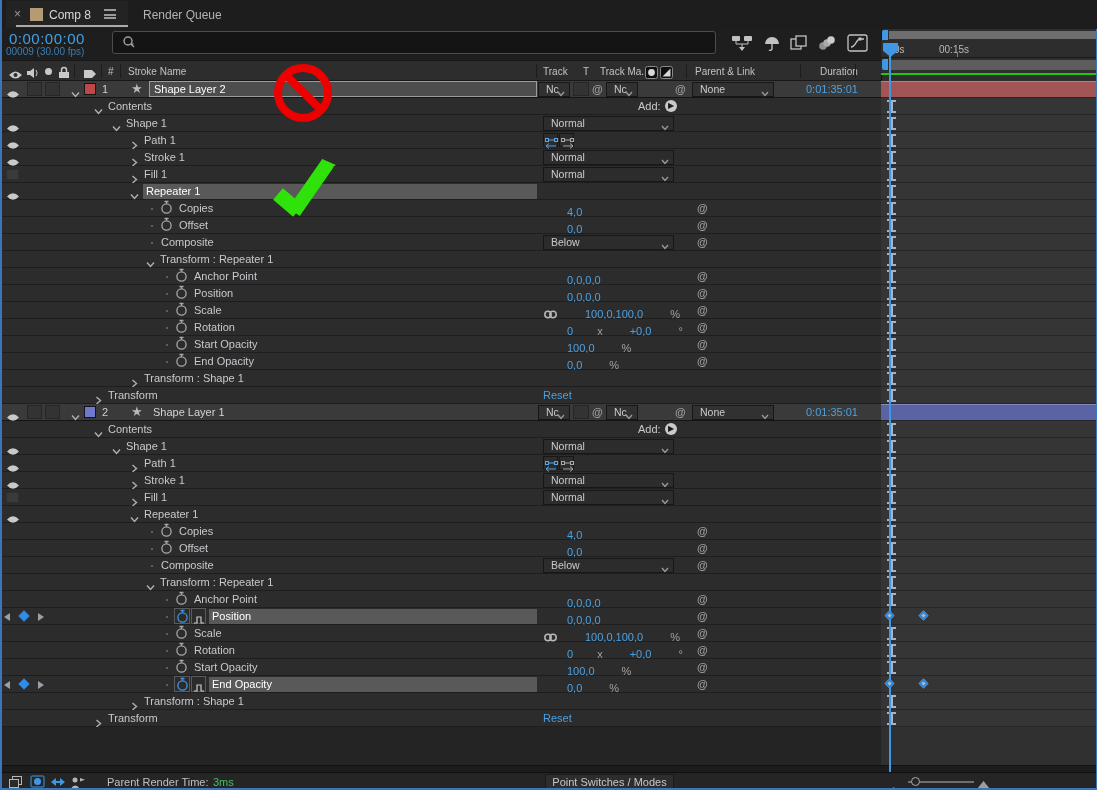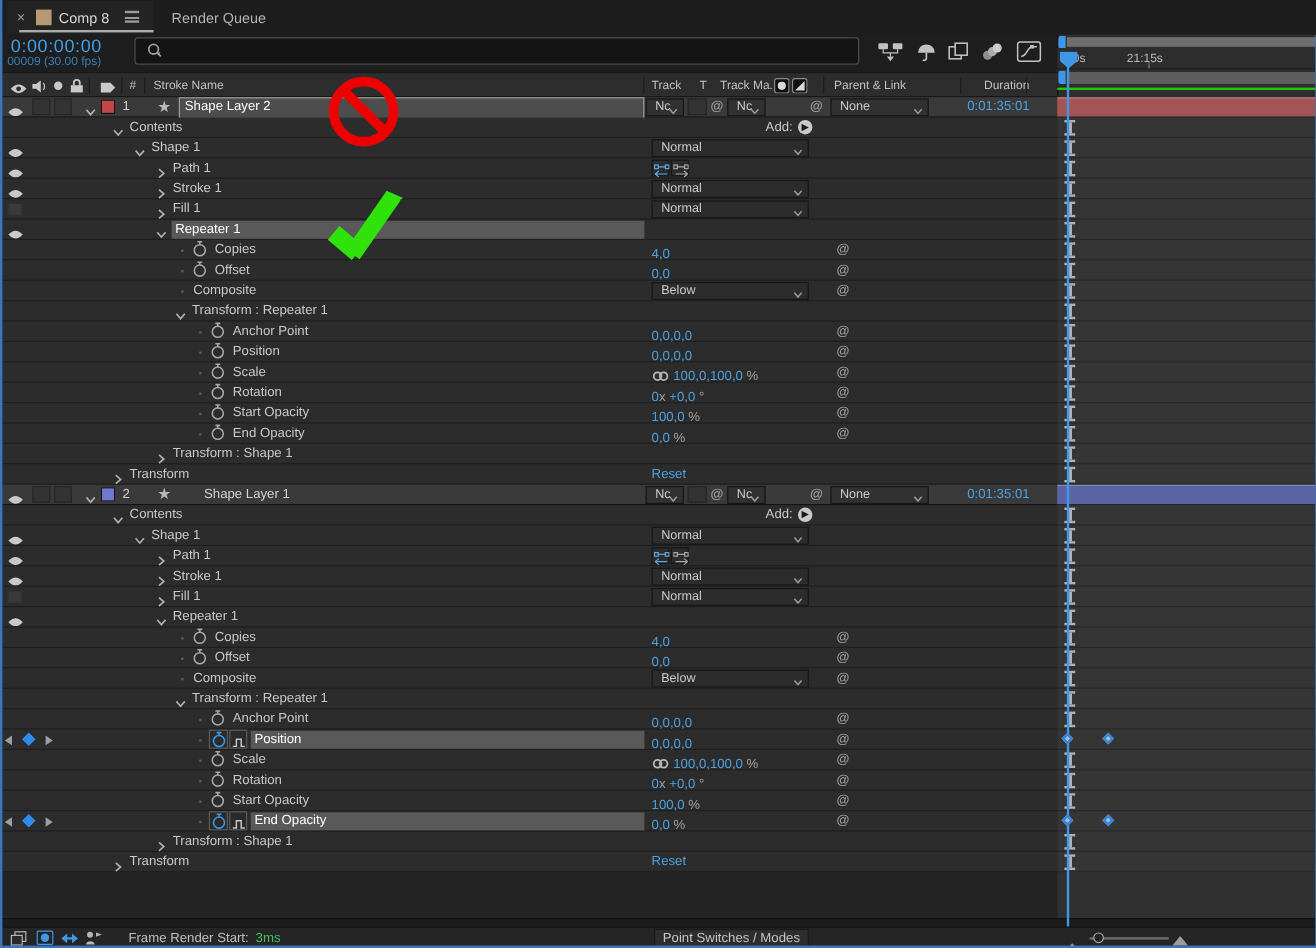--- a/index.html
+++ b/index.html
@@ -22,25 +22,25 @@
 .vdiv { position:absolute; top:3px; width:1px; height:14px; background:#1c1c1c; }
 
 #rows { position:absolute; left:0; top:81px; width:881px; }
 .lrow { position:relative; height:17px; background:#2c2c2c; border-bottom:1px solid #1e1e1e; }
 .lrow.layer { background:#3a3a3a; border-bottom:1px solid #141414; }
 .lrow .abs { position:absolute; }
 .dd { position:absolute; top:1px; height:15px; background:#2c2c2c; border:1px solid #171717; color:#cbcbcb; font-size:10.5px; line-height:13px; padding-left:7px; }
 .dd .chev { position:absolute; right:4px; top:4px; }
 .lrow.layer .dd { background:#313131; }
 .sel-hl { position:absolute; top:1px; height:15px; background:#595959; color:#ffffff; font-size:11px; line-height:15px; padding-left:3px; }
-.namebox { position:absolute; left:149px; top:0px; width:388px; height:32px; background:#4d4d4d; border:1px solid #9c9c9c; color:#fff; font-size:11px; line-height:14px; padding-left:4px; }
+.namebox { position:absolute; left:149px; top:0px; width:388px; height:16px; background:#4d4d4d; border:1px solid #9c9c9c; color:#fff; font-size:11px; line-height:14px; padding-left:4px; }
 .swbox { position:absolute; top:1px; width:15px; height:14px; background:#333333; border:1px solid #262626; }
 .eyebox { position:absolute; left:6px; top:3px; width:13px; height:11px; background:#3a3a3a; border:1px solid #2e2e2e; }
 .pw { color:#9d9d9d; font-size:11px; font-weight:bold; }
-.valseg { font-size:11px; }
+.valseg { font-size:11px;margin-left:24px; }
 .dot { position:absolute; top:8px; width:2px; height:2px; background:#5d5d5d; }
 .swwrap { position:absolute; top:0px; width:16px; height:16px; }
 .swwrap.on { background:#2b2b2b; border:1px solid #5a5a5a; }
 .graphbox { position:absolute; top:0px; width:15px; height:16px; background:#2b2b2b; border:1px solid #5a5a5a; }
 
 .knav-l { position:absolute; left:4px; top:5px; width:0; height:0; border-top:4px solid transparent; border-bottom:4px solid transparent; border-right:6px solid #9aa0a8; }
 .knav-r { position:absolute; left:38px; top:5px; width:0; height:0; border-top:4px solid transparent; border-bottom:4px solid transparent; border-left:6px solid #9aa0a8; }
 .knav-d { position:absolute; left:20px; top:4px; width:8px; height:8px; background:#2f8ce8; transform:rotate(45deg); }
 
 #tlbg { position:absolute; left:881px; top:29px; width:216px; height:736px; background:#2e2e2e; border-left:1px solid #141414; }
@@ -384,21 +384,21 @@
             <path d="M1 4.5 Q7 -2 13 4.5 Q7 11 1 4.5 Z" fill="#c9c9c9"></path>
           </svg></div>
         <div class="swbox" style="left: 27px;"></div>
         <div class="swbox" style="left: 45px;"></div>
         <div class="abs" style="left: 71px; top: 4px;"><svg width="9" height="9">
             <path d="M1 2.5 L4.5 6.5 L8 2.5" stroke="#b0b0b0" stroke-width="1.4" fill="none"></path>
           </svg></div>
         <div class="abs" style="left: 84px; top: 2px; width: 12px; height: 12px; background: rgb(112, 121, 208); border: 1px solid rgb(20, 20, 20);"></div>
         <div class="abs txt" style="left: 102px; top: 2px; color: rgb(207, 207, 207);">2</div>
         <div class="abs" style="left: 131px; top: 0px; color: rgb(185, 185, 185); font-size: 13px;">★</div>
-        <div class="abs txt" style="left: 170px; top: 2px; color: rgb(212, 212, 212);">Shape Layer 1</div>
+        <div class="abs txt" style="left: 153px; top: 2px; color: rgb(212, 212, 212);">Shape Layer 1</div>
         <div class="dd" style="left: 538px; width: 32px;">Nc<span class="chev"><svg width="8" height="6">
               <path d="M1 1 L4 4.5 L7 1" stroke="#9a9a9a" stroke-width="1.3" fill="none"></path>
             </svg></span></div>
         <div class="swbox" style="left: 573px; width: 16px;"></div>
         <div class="abs pw" style="left: 592px; top: 2px;">@</div>
         <div class="dd" style="left: 606px; width: 32px;">Nc<span class="chev"><svg width="8" height="6">
               <path d="M1 1 L4 4.5 L7 1" stroke="#9a9a9a" stroke-width="1.3" fill="none"></path>
             </svg></span></div>
         <div class="abs pw" style="left: 675px; top: 2px;">@</div>
         <div class="dd" style="left: 692px; width: 82px;">None<span class="chev"><svg width="8" height="6">
@@ -617,21 +617,21 @@
         <div class="abs blue" style="left: 543px; top: 2px; font-size: 11px;">Reset</div>
       </div>
     </div>
   <div class="abs" style="left:0;top:727px;width:881px;height:38px;background:#242424;"></div>
 
   <div id="tlbg"></div>
   <div class="abs" style="left:889px;top:31px;width:208px;height:8px;background:#6e6e6e;"></div>
   <div class="abs" style="left:882px;top:30px;width:6px;height:11px;background:#3f97e6;border-radius:2px 0 0 2px;"></div>
   <div class="abs" style="left:881px;top:40px;width:216px;height:18px;background:#2d2d2d;border-bottom:1px solid #191919;"></div>
   <span class="abs" style="left:894px;top:44px;font-size:10px;color:#b9b9b9;">0s</span>
-  <span class="abs" style="left:939px;top:44px;font-size:10px;color:#b9b9b9;">21:15s</span>
+  <span class="abs" style="left:939px;top:44px;font-size:10px;color:#b9b9b9;">00:15s</span>
   <div class="abs" style="left:957px;top:52px;width:1px;height:5px;background:#7f7f7f;"></div>
   <div class="abs" style="left:883px;top:43px;width:15px;height:14px;background:#3f97e6;clip-path:polygon(0 0,100% 0,100% 55%,50% 100%,0 55%);z-index:9;"></div>
   <div class="abs" style="left:881px;top:58px;width:216px;height:14px;background:#2f2f2f;"></div>
   <div class="abs" style="left:889px;top:60px;width:208px;height:10px;background:#5d5d5d;"></div>
   <div class="abs" style="left:882px;top:59px;width:6px;height:11px;background:#3f97e6;border-radius:2px 0 0 2px;"></div>
   <div class="abs" style="left:881px;top:73px;width:216px;height:2px;background:#25c40e;"></div>
   <div id="tlrows">
       <div class="trow">
         <div class="bar" style="background: rgb(163, 84, 84); border-top: 1px solid rgba(255, 255, 255, 0.25);"></div>
       </div>
@@ -765,21 +765,21 @@
     <span class="abs" style="left:50px;top:2px;"><svg width="16" height="14">
           <path d="M1 7 l5 -4 v8 Z" fill="#3f97e6"></path>
           <path d="M15 7 l-5 -4 v8 Z" fill="#3f97e6"></path>
           <rect x="5" y="6" width="6" height="2" fill="#3f97e6"></rect>
         </svg></span>
     <span class="abs" style="left:70px;top:2px;"><svg width="16" height="13">
           <circle cx="5" cy="4" r="2.5" fill="#b5b5b5"></circle>
           <path d="M1.5 12 a4 4 0 0 1 7.5 0 Z" fill="#b5b5b5"></path>
           <path d="M10 2 l5 1.8 -5 1.8 Z" fill="#b5b5b5"></path>
         </svg></span>
-    <span class="abs txt" style="left:107px;top:3px;color:#c0c0c0;">Frame Render Start:</span>
+    <span class="abs txt" style="left:107px;top:3px;color:#c0c0c0;">Parent Render Time:</span>
     <span class="abs" style="left:213px;top:3px;font-size:11px;color:#3fc55f;">3ms</span>
     <div class="togglebtn">Point Switches / Modes</div>
     <span class="abs" style="left:888px;top:6px;"><svg width="11" height="8">
           <path d="M1 7 L5.5 2 L10 7 Z" fill="#9d9d9d"></path>
         </svg></span>
     <div class="abs" style="left:908px;top:8px;width:66px;height:2px;background:#6e6e6e;"></div>
     <div class="abs" style="left:911px;top:4px;width:9px;height:9px;border:1.5px solid #a9a9a9;border-radius:50%;background:#252525;"></div>
     <span class="abs" style="left:976px;top:3px;"><svg width="15" height="11">
           <path d="M1 10 L7.5 2 L14 10 Z" fill="#9d9d9d"></path>
         </svg></span>

